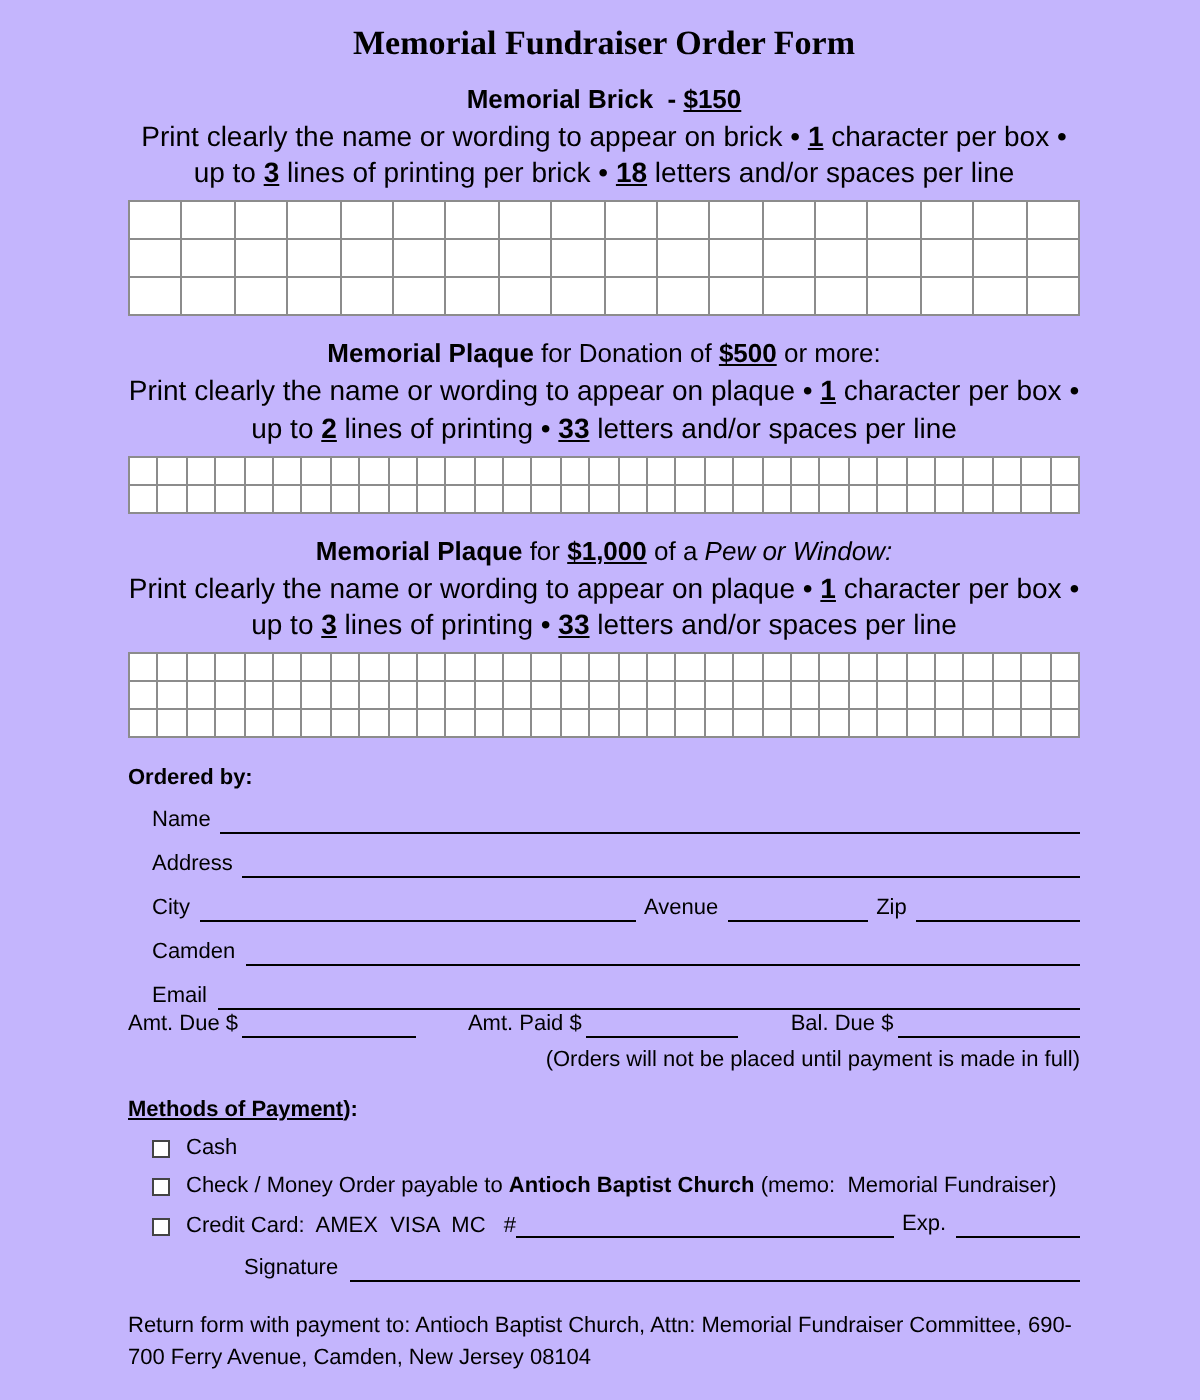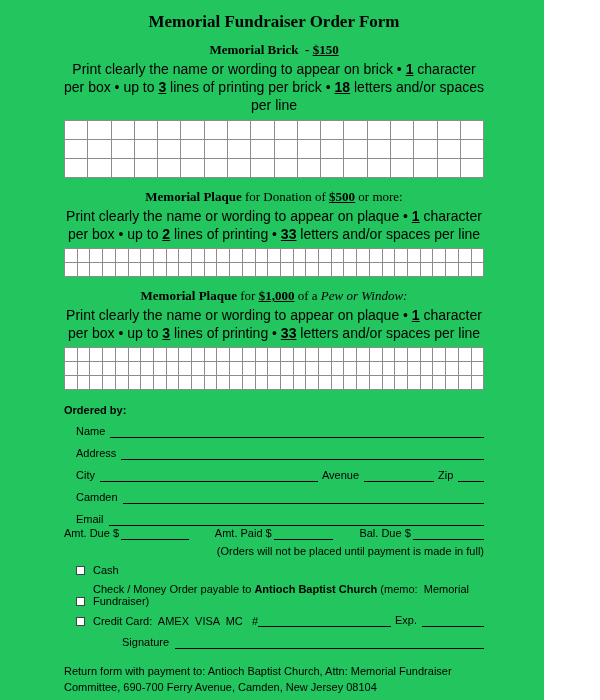--- a/index.html
+++ b/index.html
@@ -1,28 +1,28 @@
 <!DOCTYPE html>
 <html><head>
 <meta charset="utf-8">
 <style>
   *{box-sizing:border-box;margin:0;padding:0}
   html,body{background:#ffffff}
   body{width:600px;height:700px;font-family:"Liberation Sans",sans-serif;font-size:11px;color:#000}
-  .page{width:544px;height:700px;padding:12px 60px 0 64px;overflow:hidden;background:#22c55e}
+  .page{width:600px;height:700px;padding:12px 60px 0 64px;overflow:hidden;background:#c4b5fd}
 
   .title{font-family:"Liberation Serif",serif;font-size:17px;font-weight:bold;text-align:center;margin-bottom:10px}
 
   .rich span{white-space:pre-wrap}
   .rich .b{font-weight:bold}
   .rich .u{text-decoration:underline}
   .rich .i{font-style:italic}
 
   .sect{margin-bottom:11px}
-  .sect-heading{font-family:Liberation Serif, serif;font-size:13px;text-align:center}
+  .sect-heading{font-family:Liberation Sans, sans-serif;font-size:13px;text-align:center}
   .instr{text-align:center;font-size:14px;line-height:1.3;margin-top:2px}
 
   .char-grid{margin-top:5px;padding-left:1px;padding-top:1px}
   .grid-row{display:flex}
   .grid-cell{flex:1;border:1px solid #8c8c8c;margin-left:-1px;margin-top:-1px;background:#fff}
   .brick-grid .grid-cell{height:20px}
   .g2 .grid-cell{height:15px}
 
   .ob-heading{font-weight:bold;margin-top:14px}
   .field-row{display:flex;align-items:flex-start;margin-top:9px;padding-left:12px}
@@ -355,20 +355,21 @@
       <span class="wfix w100"></span>
       <span class="flabel">Amt. Paid $</span>
       <span class="wfix w88"></span>
       <span class="flabel">Bal. Due $</span>
       <span class="wfix w105"></span>
     </div>
     <div class="amt-note">(Orders will not be placed until payment is made in full)</div>
   </div>
 
   <div>
+    <div class="pay-heading rich"><span class="b u">Methods of Payment</span><span class="b">):</span></div>
 
     <div class="pay-item">
       <span class="checkbox"></span>
       <span>Cash</span>
     </div>
 
     <div class="pay-item">
       <span class="checkbox"></span>
       <span class="rich"><span>Check / Money Order payable to </span><span class="b">Antioch Baptist Church</span><span> (memo:  Memorial Fundraiser)</span></span>
     </div>

